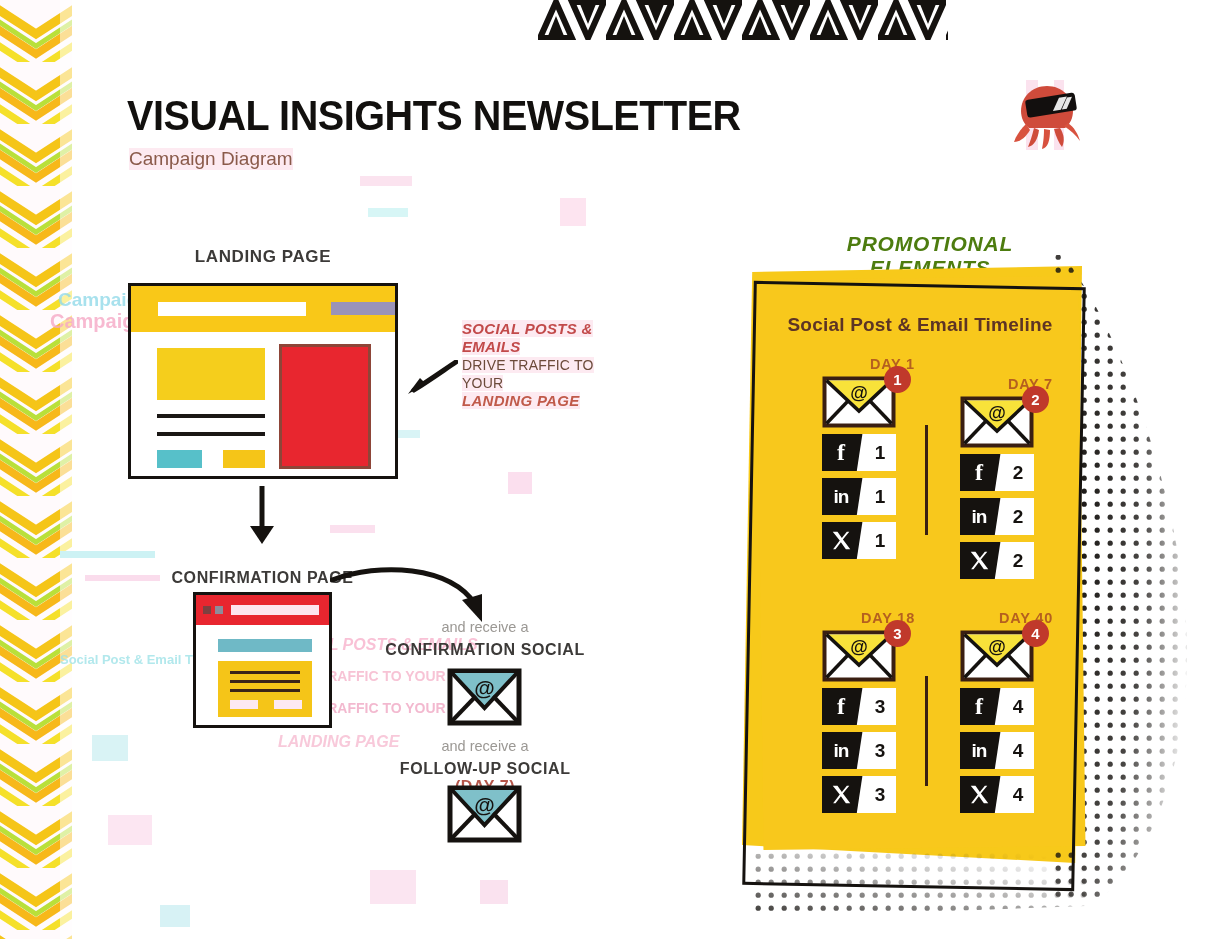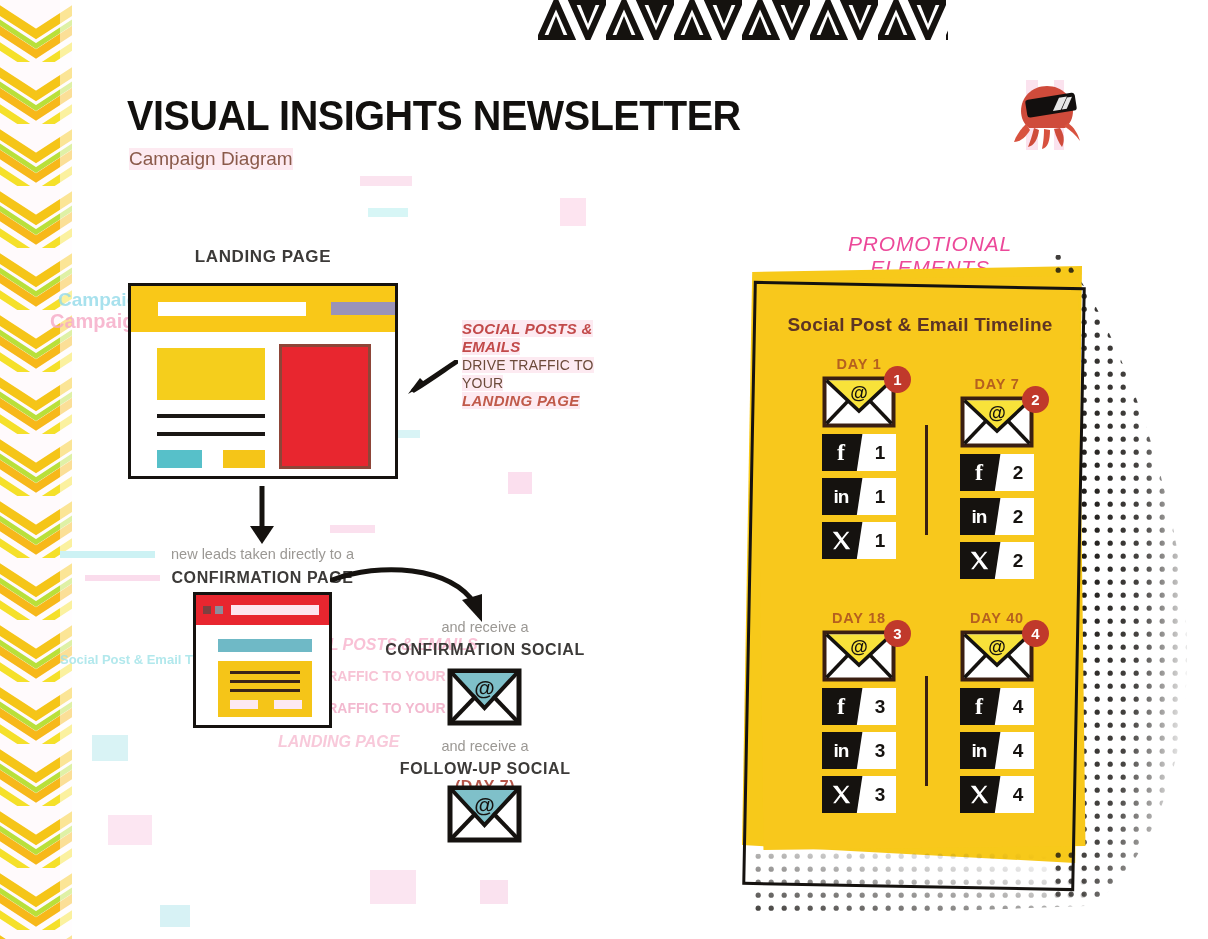--- a/index.html
+++ b/index.html
@@ -162,22 +162,22 @@
     position: absolute; left: 380px; top: 760px; width: 210px;
     text-align: center; font-size: 16px;
   }
   #followup-email-label .day { color: #b5564a; }
   #followup-email-icon { position: absolute; left: 447px; top: 785px; width: 75px; height: 58px; }
 
   
   #promotional-elements-title {
     position: absolute; left: 790px; top: 232px; width: 280px; text-align: center;
     font-family: "Liberation Sans Narrow", "Liberation Sans", sans-serif;
-    font-weight: 400; font-style: italic; font-size: 21px;
-    letter-spacing: 0.8px; color: #ec4899;
+    font-weight: 700; font-style: italic; font-size: 21px;
+    letter-spacing: 0.8px; color: #4d7c0f;
   }
   #promo-card-backdrop {
     position: absolute; left: 742px; top: 266px; width: 340px; height: 597px;
     background: #f7c91a;
     clip-path: polygon(3% 1%, 100% 0%, 98% 100%, 0% 97%);
   }
   #promo-card {
     position: absolute; left: 760px; top: 278px; width: 322px; height: 570px;
     background: #f8c81c;
     transform: rotate(-0.7deg);
@@ -193,21 +193,21 @@
     font-family: "Liberation Sans Narrow", "Liberation Sans", sans-serif;
     font-weight: 700; font-size: 19px; color: #5d3425; letter-spacing: 0.2px;
   }
   .day-col { position: absolute; width: 112px; }
   #day-col-0 { left: 803px; top: 356px; }
   #day-col-1 { left: 941px; top: 376px; }
   #day-col-2 { left: 803px; top: 610px; }
   #day-col-3 { left: 941px; top: 610px; }
 
   .day-label {
-    text-align: center;
+    text-align: right;
     font-family: "Liberation Sans Narrow", "Liberation Sans", sans-serif;
     font-weight: 700; font-size: 14.5px; color: #b5601f; letter-spacing: 0.8px;
     margin-bottom: 4px;
   }
   .email-tile { position: relative; width: 74px; height: 52px; margin: 0 auto 6px; }
   .badge-count {
     position: absolute; right: -15px; top: -10px; width: 27px; height: 27px;
     border-radius: 50%; background: #c0392b; color: #ffffff;
     font-family: "Liberation Sans Narrow", "Liberation Sans", sans-serif;
     font-weight: 700; font-size: 15px; line-height: 27px; text-align: center;
@@ -350,21 +350,20 @@
     <div><span class="l3">LANDING PAGE</span></div>
   </div>
 
   <div id="down-arrow">
     <svg width="44" height="60" viewBox="0 0 44 60" xmlns="http://www.w3.org/2000/svg">
       <line x1="22" y1="0" x2="22" y2="44" stroke="#15120f" stroke-width="5"></line>
       <path d="M10 40 L22 58 L34 40 Z" fill="#15120f"></path>
     </svg>
   </div>
 
-  <div id="leads-caption">new leads taken directly to a</div>
   <div id="confirmation-page-label" class="section-label">CONFIRMATION PAGE</div>
 
   <div id="confirmation-page-mock">
     <div id="cp-header">
       <div id="cp-dot-a"></div>
       <div id="cp-dot-b"></div>
       <div id="cp-addressbar"></div>
     </div>
     <div id="cp-teal-bar"></div>
     <div id="cp-yellow-card">

